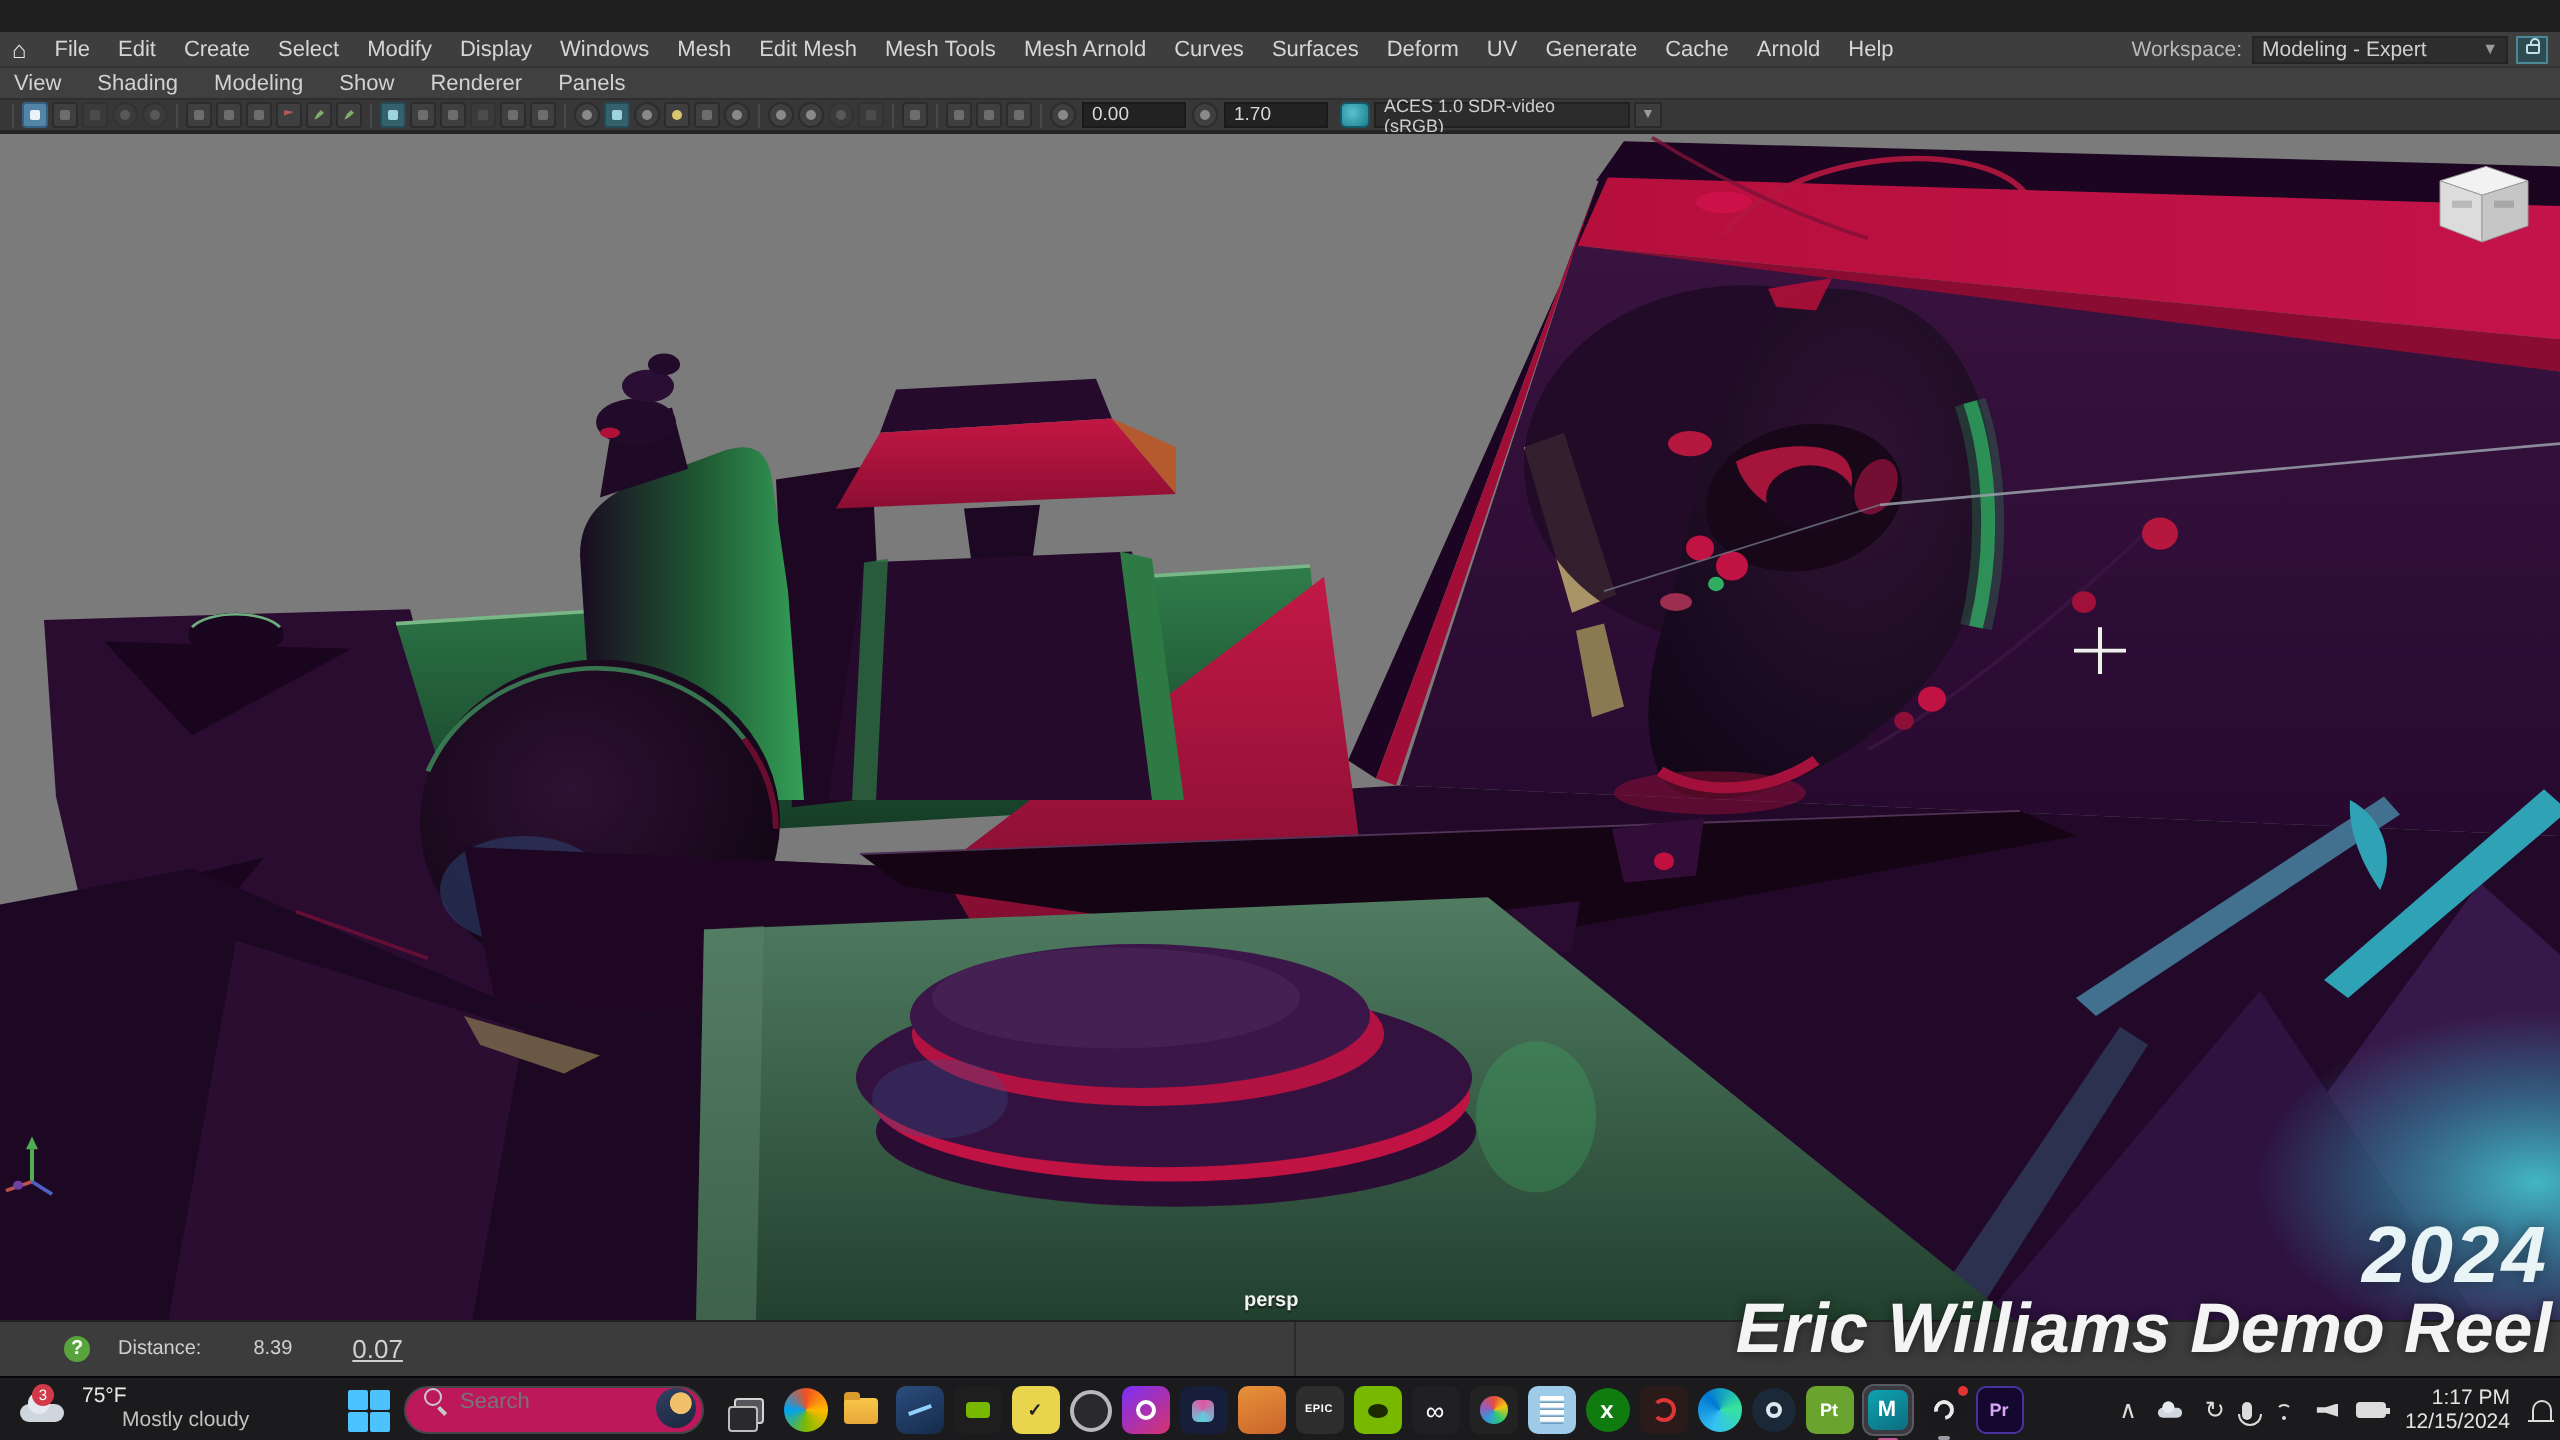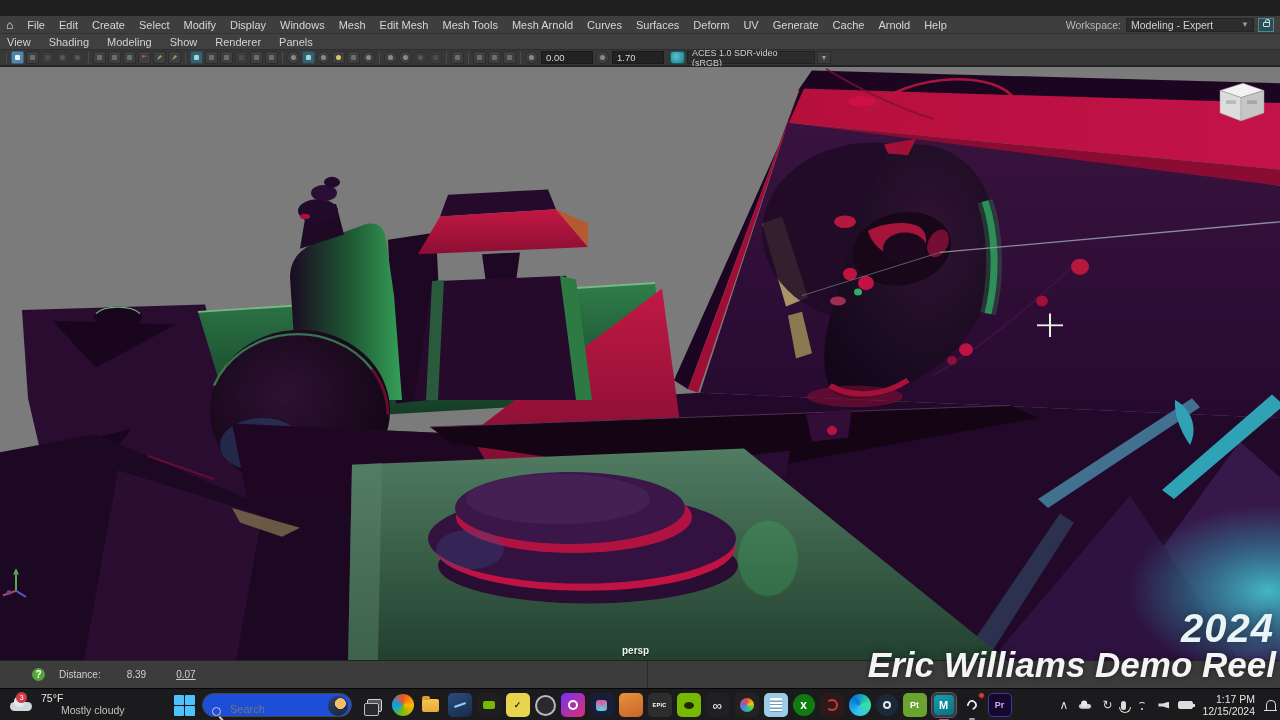--- a/index.html
+++ b/index.html
@@ -68,21 +68,21 @@
     color:#f2f2f2;text-shadow:0 1px 1px rgba(0,0,0,.6);pointer-events:none;}
 
   
   .statusrow{position:absolute;top:660px;left:0;width:100%;height:28px;background:#3c3c3c;
     display:flex;align-items:center;border-top:1px solid #222;}
   .helpline{width:648px;height:100%;display:flex;align-items:center;border-right:1px solid #2a2a2a;}
   .help-ico{width:13px;height:13px;border-radius:50%;background:#58a33c;color:#fff;font-size:10px;
     font-weight:bold;display:flex;align-items:center;justify-content:center;margin-left:32px;}
   .dist-label{margin-left:14px;font-size:10px;color:#cfcfcf;}
   .dist-a{margin-left:26px;font-size:10px;color:#cfcfcf;}
-  .dist-b{margin-left:30px;font-size:10px;color:#cfcfcf;text-decoration:underline;}
+  .dist-b{margin-left:30px;font-size:13px;color:#cfcfcf;text-decoration:underline;}
   .melwrap{flex:1;height:100%;display:flex;align-items:center;margin-top:44px;}
   .mel-label{font-size:10px;color:#cfcfcf;margin:0 8px 0 10px;}
   .mel-input{width:222px;height:18px;background:#262626;border:1px solid #1b1b1b;color:#ddd;
     font-size:10px;padding:0 4px;outline:none;}
   .mel-result{width:350px;height:18px;background:#414141;border:1px solid #2e2e2e;margin-left:4px;}
   .grid-ico{width:11px;height:11px;margin-left:auto;margin-right:6px;border:1px solid #9a9a9a;
     background:
       linear-gradient(#9a9a9a,#9a9a9a) 50% 0/1px 100% no-repeat,
       linear-gradient(#9a9a9a,#9a9a9a) 0 50%/100% 1px no-repeat;}
 
@@ -105,22 +105,22 @@
     background:#e4e9ef;border-radius:50%;}
   .wbadge{position:absolute;left:8px;top:-4px;width:11px;height:11px;border-radius:50%;
     background:#d23a4a;color:#fff;font-size:7.5px;display:flex;align-items:center;
     justify-content:center;z-index:2;}
   .wtxt{font-size:10.5px;line-height:12px;color:#e8e8e8;}
   .wtxt .cond{color:#c2c2c2;padding-left:20px;}
   .tb-center{position:absolute;left:172px;top:0;height:32px;display:flex;align-items:center;}
   .start{width:24px;height:24px;margin-right:6px;display:grid;grid-template-columns:10px 10px;
     grid-template-rows:10px 10px;gap:1px;place-content:center;}
   .start i{background:#4cc2ff;border-radius:1px;}
-  .searchpill{width:150px;height:24px;border-radius:12px;background:#1d4ed8;border:1px solid #46464a;
-    display:flex;align-items:flex-end;padding:0 3px 0 9px;margin-right:8px;}
+  .searchpill{width:150px;height:24px;border-radius:12px;background:#be185d;border:1px solid #46464a;
+    display:flex;align-items:flex-start;padding:0 3px 0 9px;margin-right:8px;}
   .mag{width:9px;height:9px;border:1.5px solid #c9c9c9;border-radius:50%;position:relative;flex:none;}
   .mag:after{content:"";position:absolute;left:7px;top:8px;width:5px;height:1.5px;background:#c9c9c9;
     transform:rotate(45deg);transform-origin:0 0;}
   .searchpill input{flex:1;background:transparent;border:none;outline:none;color:#cfcfcf;
     font-size:11px;margin-left:7px;min-width:10px;font-family:"Liberation Sans",sans-serif;}
   .s-thumb{width:20px;height:20px;border-radius:50%;flex:none;
     background:radial-gradient(circle at 62% 38%,#f0c06a 30%,#27355264 32%),
                linear-gradient(160deg,#36496e,#141d33);}
   .app{width:24px;height:24px;margin:0 2.5px;border-radius:5px;position:relative;
     display:flex;align-items:center;justify-content:center;flex:none;

